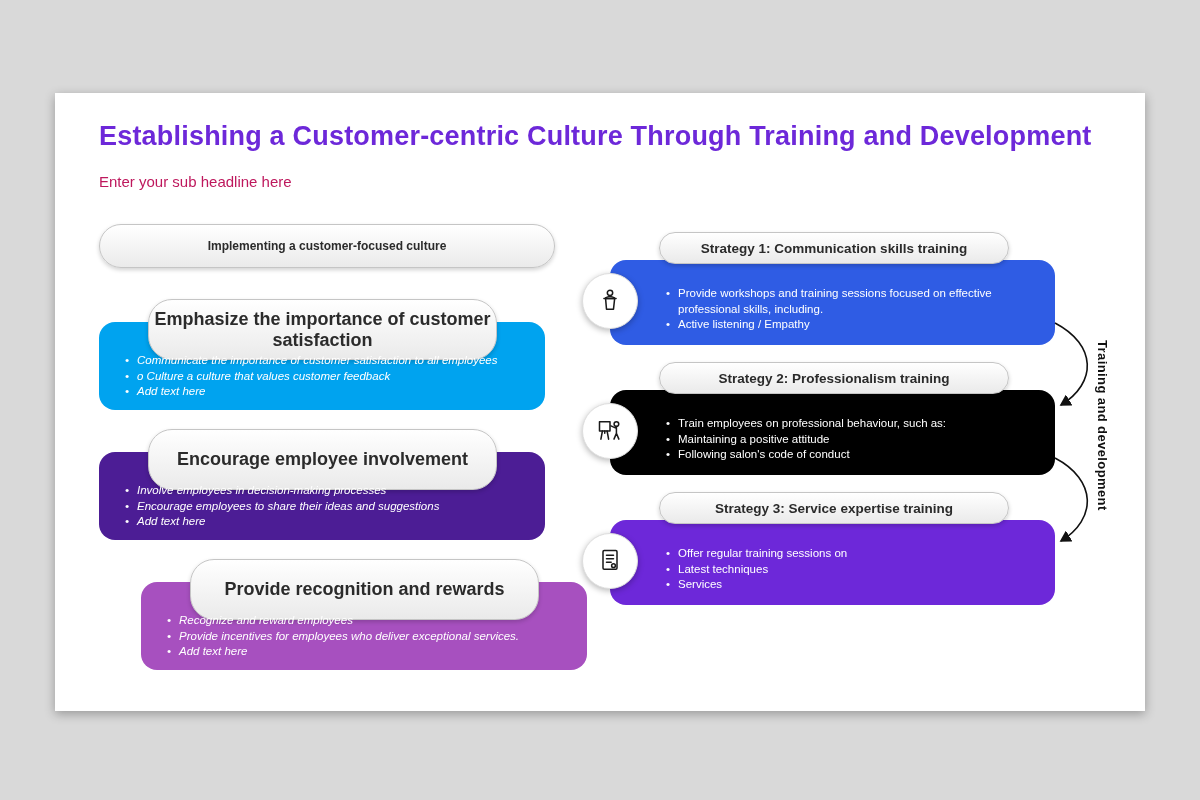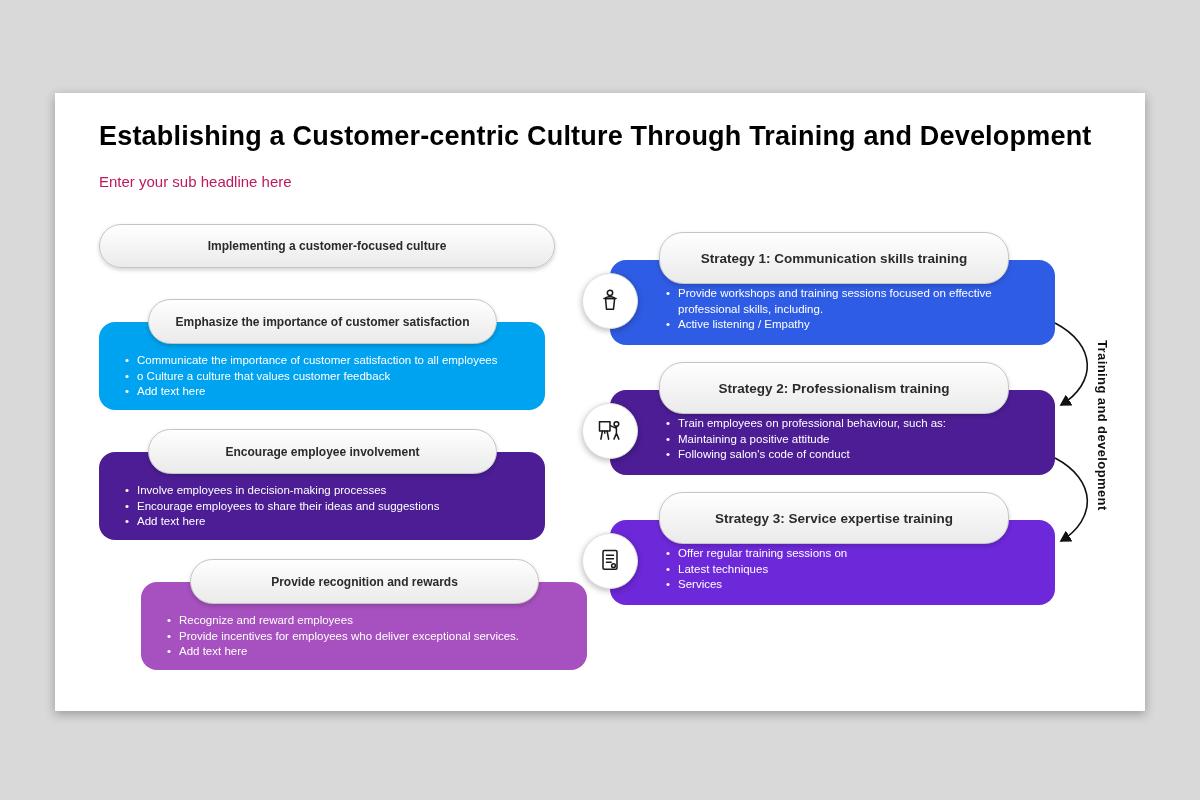--- a/index.html
+++ b/index.html
@@ -12,21 +12,21 @@
     overflow:hidden;
   }
   .slide {
     position:absolute; left:55px; top:93px;
     width:1090px; height:618px;
     background:#ffffff;
     box-shadow:0 3px 10px rgba(0,0,0,.30);
   }
   .title {
     position:absolute; left:44px; top:28px;
-    font-size:27px; font-weight:600; color:#000000;
+    font-size:27px; font-weight:600; color:#6d28d9;
     letter-spacing:.2px; white-space:nowrap;
   }
   .subtitle {
     position:absolute; left:44px; top:80px;
     font-size:15px; color:#be185d;
   }
   .pill {
     background:linear-gradient(#ffffff,#eaeaea);
     border:1px solid #c5c5c5;
     box-shadow:0 2px 4px rgba(0,0,0,.18);
@@ -38,35 +38,35 @@
     width:456px; height:44px; border-radius:22px;
     font-size:12px;
   }
   .block {
     position:absolute; border-radius:16px;
   }
   .block .pill {
     position:absolute; border-radius:24px;
   }
   .left-block { left:44px; width:446px; height:88px; }
-  .left-block .pill { left:49px; right:48px; top:-23px; height:45px; font-size:12px; }
+  .left-block .pill { left:49px; right:48px; top:-23px; height:61px; font-size:18px; }
   .left-block.b0 { top:229px; }
   .left-block.b1 { top:359px; }
   .left-block.b2 { top:489px; }
 
   .right-block { left:555px; width:445px; height:85px; }
-  .right-block .pill { left:49px; right:46px; top:-28px; height:52px; font-size:13.5px; }
+  .right-block .pill { left:49px; right:46px; top:-28px; height:32px; font-size:13.5px; }
   .right-block.b0 { top:167px; }
   .right-block.b1 { top:297px; }
   .right-block.b2 { top:427px; }
 
   .bullets {
     margin:0; list-style:none;
   }
-  .left-block .bullets { padding:31px 30px 0 26px; }
+  .left-block .bullets { padding:31px 30px 0 26px;font-style:italic; }
   .right-block .bullets { padding:26px 14px 0 56px; }
   .bullets li {
     color:#ffffff; font-size:11.5px; line-height:15.5px;
     position:relative; padding-left:12px;
   }
   .bullets li::before {
     content:"\2022";
     position:absolute; left:0; top:0;
   }
   .icon-circle {
@@ -132,21 +132,21 @@
   </div>
 
   <div class="block right-block b0" style="background: rgb(47, 92, 228);">
     <div class="pill">Strategy 1: Communication skills training</div>
     <ul class="bullets">
       <li>Provide workshops and training sessions focused on effective professional skills, including.</li>
       <li>Active listening / Empathy</li>
     </ul>
   </div>
 
-  <div class="block right-block b1" style="background: #4c1d95;">
+  <div class="block right-block b1" style="background: #000000;">
     <div class="pill">Strategy 2: Professionalism training</div>
     <ul class="bullets">
       <li>Train employees on professional behaviour, such as:</li>
       <li>Maintaining a positive attitude</li>
       <li>Following salon's code of conduct</li>
     </ul>
   </div>
 
   <div class="block right-block b2" style="background: #6d28d9;">
     <div class="pill">Strategy 3: Service expertise training</div>

